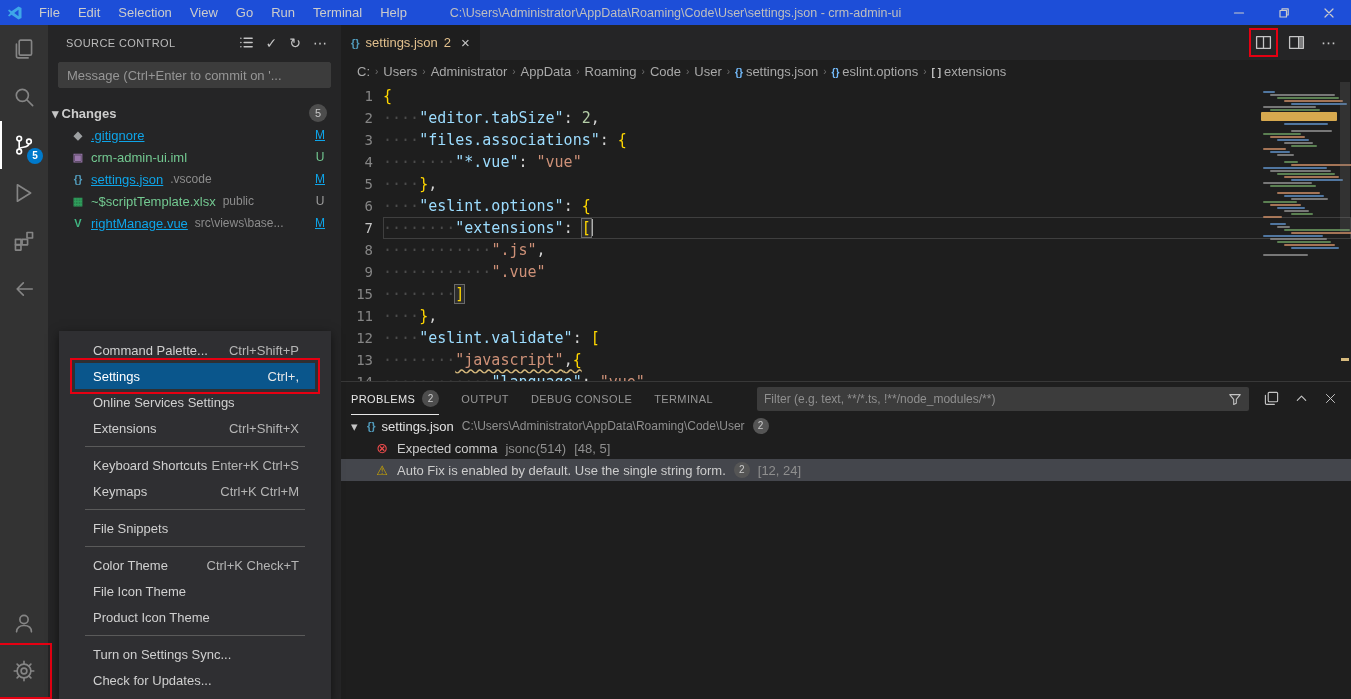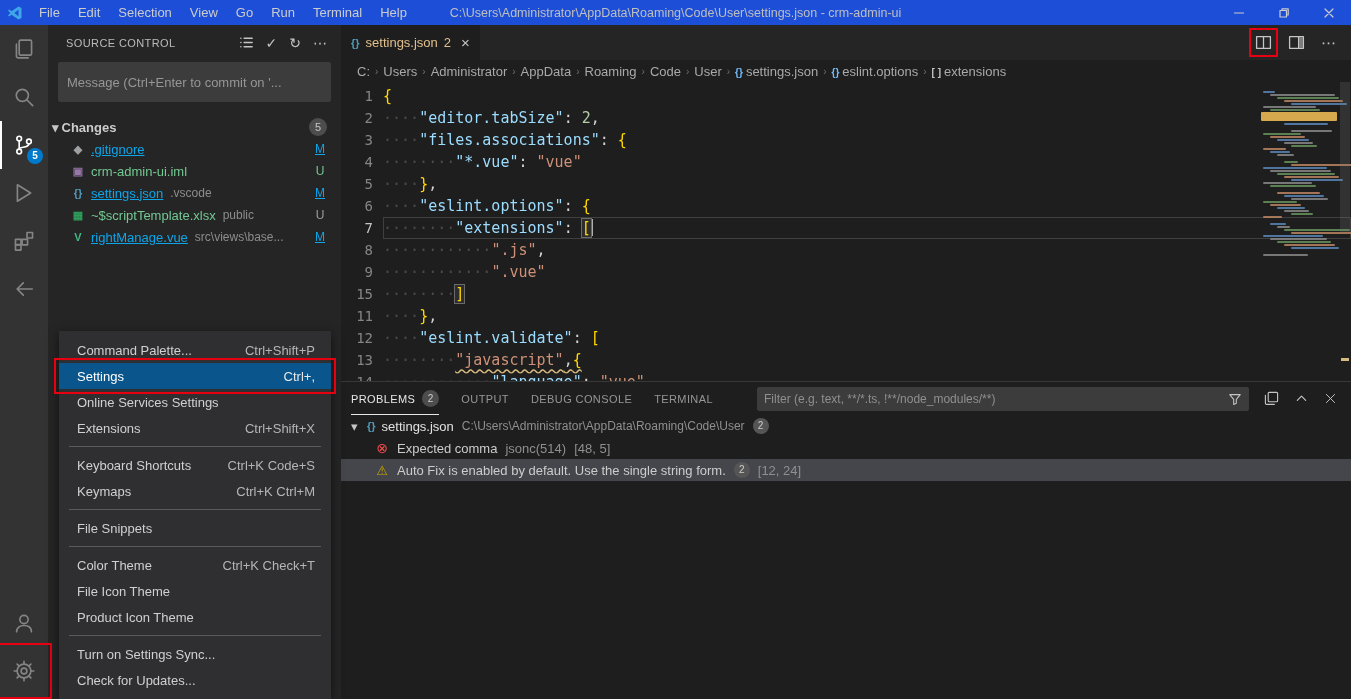--- a/index.html
+++ b/index.html
@@ -26,34 +26,34 @@
   .ab-badge { position:absolute; right:5px; bottom:5px; background:#007acc; color:#fff; border-radius:50%; min-width:16px; height:16px; font-size:10px; line-height:16px; text-align:center; font-weight:bold; }
   .ab-spacer { margin-top:auto; }
   .ab-item.annotated { outline:2px solid #e60012; outline-offset:2px; }
 
   
   .sidebar { width:293px; background:#252526; flex:none; position:relative; }
   .sc-header { height:35px; display:flex; align-items:center; padding:0 14px 0 18px; }
   .sc-title { font-size:11px; color:#bbbbbb; letter-spacing:.4px; }
   .sc-actions { margin-left:auto; display:flex; gap:12px; align-items:center; color:#c5c5c5; }
   .sc-actions .glyph { font-size:14px; line-height:14px; }
-  .msg-input { margin:2px 10px 0; width:273px; height:40px; background:#3c3c3c; border:1px solid #3c3c3c; border-radius:2px; color:#cccccc; padding:0 8px; font-size:13px; font-family:"Liberation Sans",sans-serif; }
+  .msg-input { margin:2px 10px 0; width:273px; height:26px; background:#3c3c3c; border:1px solid #3c3c3c; border-radius:2px; color:#cccccc; padding:0 8px; font-size:13px; font-family:"Liberation Sans",sans-serif; }
   .msg-input::placeholder { color:#969696; }
   .changes-row { height:22px; display:flex; align-items:center; padding:0 14px 0 4px; margin-top:14px; color:#cccccc; font-weight:bold; }
   .chev { color:#c5c5c5; margin-right:3px; }
   .count-badge { margin-left:auto; background:#4d4d4d; color:#c7c7c7; border-radius:9px; min-width:18px; height:18px; line-height:18px; text-align:center; font-size:11px; font-weight:normal; padding:0 5px; }
   .file-row { height:22px; display:flex; align-items:center; padding:0 14px 0 22px; }
   .fi { width:16px; margin-right:5px; font-size:11px; font-weight:bold; text-align:center; flex:none; }
   .fname { white-space:nowrap; }
   .fdesc { color:#8c8c8c; font-size:12px; margin-left:7px; white-space:nowrap; overflow:hidden; text-overflow:ellipsis; }
   .fstatus { margin-left:auto; width:14px; text-align:center; font-size:12px; flex:none; }
   .st-M { color:#0ea5e9;text-decoration:underline; } .st-U { color:#73c991; } .dim, .dim .fstatus { color:#9d9d9d !important; }
 
   
-  .context-menu { position:absolute; left:59px; top:331px; bottom:0; width:272px; background:#2f2f32; box-shadow:0 3px 10px rgba(0,0,0,.55); padding:6px 0; z-index:40; }
+  .context-menu { position:absolute; left:59px; top:331px; bottom:0; width:272px; background:#2f2f32; box-shadow:0 3px 10px rgba(0,0,0,.55); padding:6px 16px; z-index:40; }
   .cm-item { height:26px; display:flex; align-items:center; padding:0 16px 0 18px; color:#d0d0d0; }
   .cm-short { margin-left:auto; color:#b5b5b5; }
   .cm-item.selected { background:#0a568c; color:#ffffff; }
   .cm-item.selected .cm-short { color:#e8e8e8; }
   .cm-item.annotated { outline:2px solid #e60012; outline-offset:3px; }
   .cm-sep { height:1px; background:#5a5a5a; margin:5px 10px; }
 
   
   .editor-col { flex:1; display:flex; flex-direction:column; min-width:0; background:#1e1e1e; }
   .tabbar { height:35px; background:#252526; display:flex; align-items:stretch; flex:none; }
@@ -504,21 +504,21 @@
     <div class="cm-item">
       <span class="cm-label">Online Services Settings</span>
     </div>
     <div class="cm-item">
       <span class="cm-label">Extensions</span>
       <span class="cm-short">Ctrl+Shift+X</span>
     </div>
     <div class="cm-sep"></div>
     <div class="cm-item">
       <span class="cm-label">Keyboard Shortcuts</span>
-      <span class="cm-short">Ctrl+K Code+S</span>
+      <span class="cm-short">Enter+K Ctrl+S</span>
     </div>
     <div class="cm-item">
       <span class="cm-label">Keymaps</span>
       <span class="cm-short">Ctrl+K Ctrl+M</span>
     </div>
     <div class="cm-sep"></div>
     <div class="cm-item">
       <span class="cm-label">File Snippets</span>
     </div>
     <div class="cm-sep"></div>

